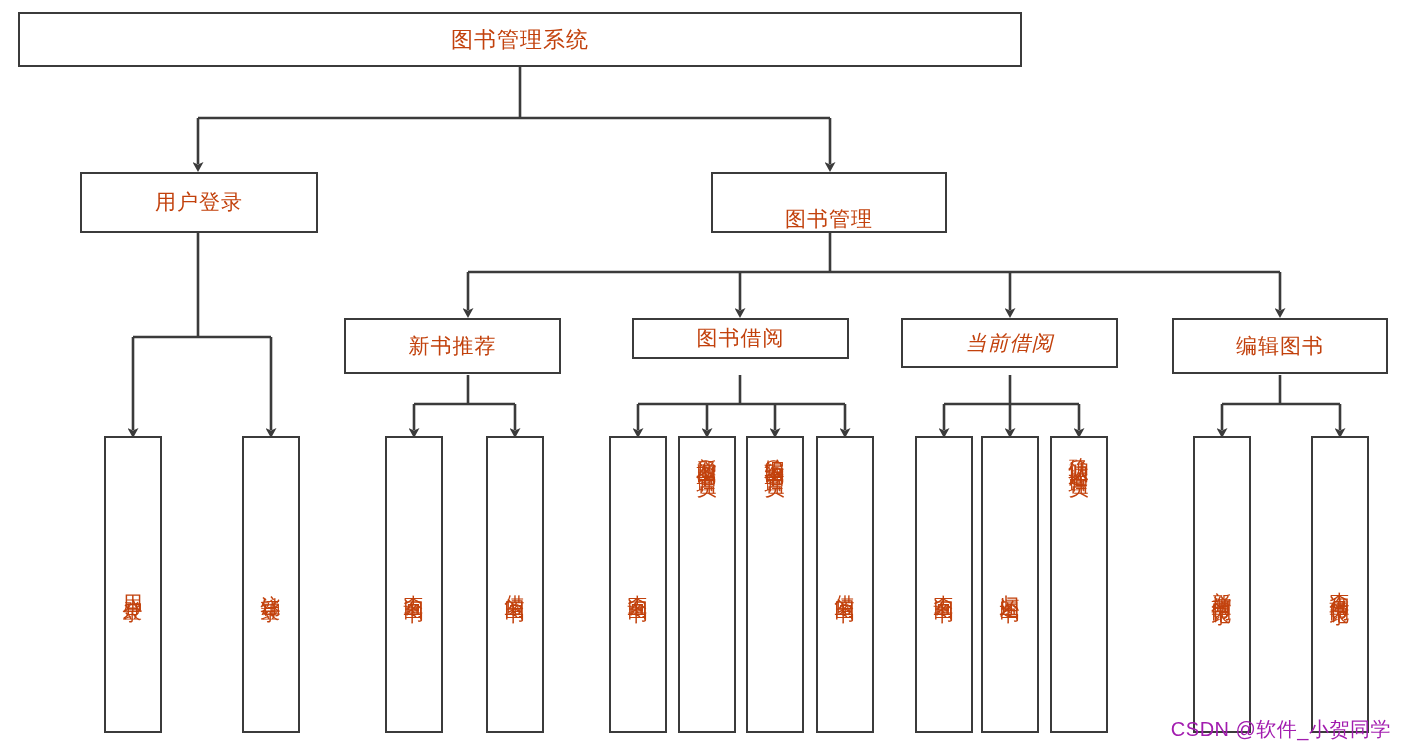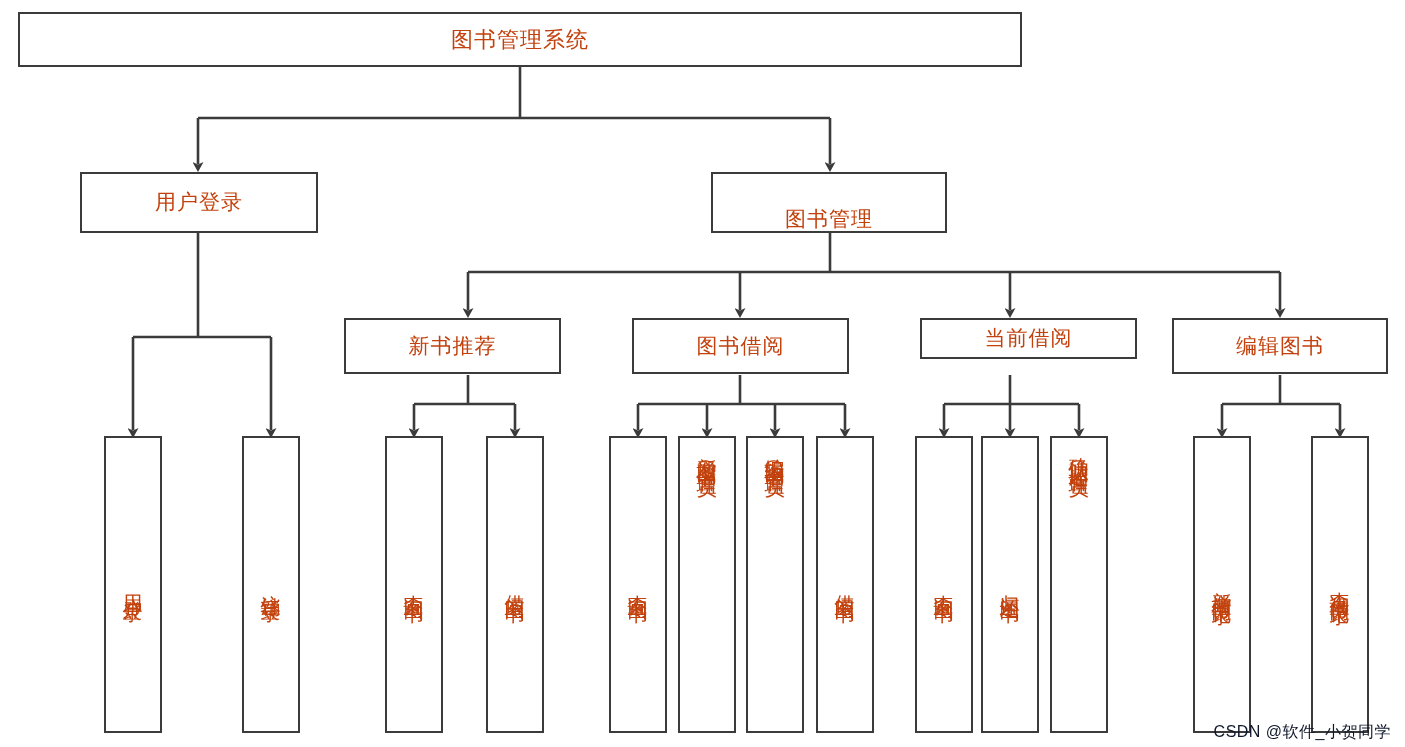--- a/index.html
+++ b/index.html
@@ -57,22 +57,22 @@
     font-size: 20px;
     letter-spacing: 3px;
     line-height: 1.1;
     white-space: nowrap;
   }
   .node.leaf.centered { align-items: center; padding-top: 0; }
   .watermark {
     position: absolute;
     right: 14px;
     bottom: 4px;
-    font-size: 16px;
-    color: #0f172a;
+    font-size: 20px;
+    color: #a21caf;
     letter-spacing: 0.5px;
     z-index: 5;
     user-select: none;
     white-space: nowrap;
   }
 </style>
 </head>
 <body>
 
 <div id="canvas">
@@ -139,25 +139,25 @@
   </div>
 
   <div class="node" style="left:711px; top:172px; width:236px; height:61px;align-items:flex-end;">
     <span class="node-label">图书管理</span>
   </div>
 
   <div class="node" style="left:344px; top:318px; width:217px; height:56px;">
     <span class="node-label">新书推荐</span>
   </div>
 
-  <div class="node" style="left:632px; top:318px; width:217px; height:56px;">
+  <div class="node" style="left:632px; top:318px; width:217px; height:41px;">
     <span class="node-label">图书借阅</span>
   </div>
 
-  <div class="node" style="left:920px; top:318px; width:217px; height:41px;">
+  <div class="node" style="left:901px; top:318px; width:217px; height:50px;font-style:italic;">
     <span class="node-label">当前借阅</span>
   </div>
 
   <div class="node" style="left:1172px; top:318px; width:216px; height:56px;">
     <span class="node-label">编辑图书</span>
   </div>
 
   <div class="node leaf centered" style="left:104px; top:436px; width:58px; height:297px;">
     <span class="node-label">用户登录</span>
   </div>

